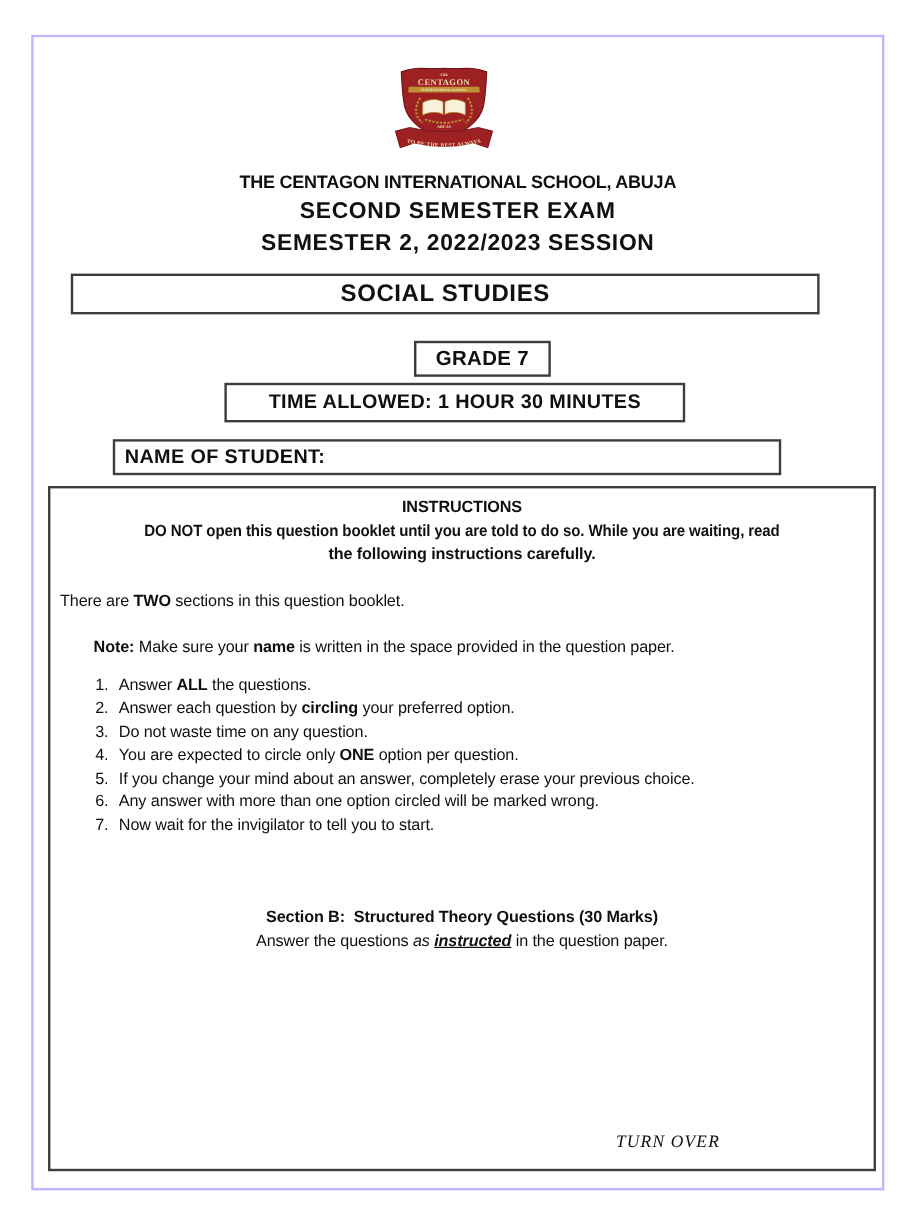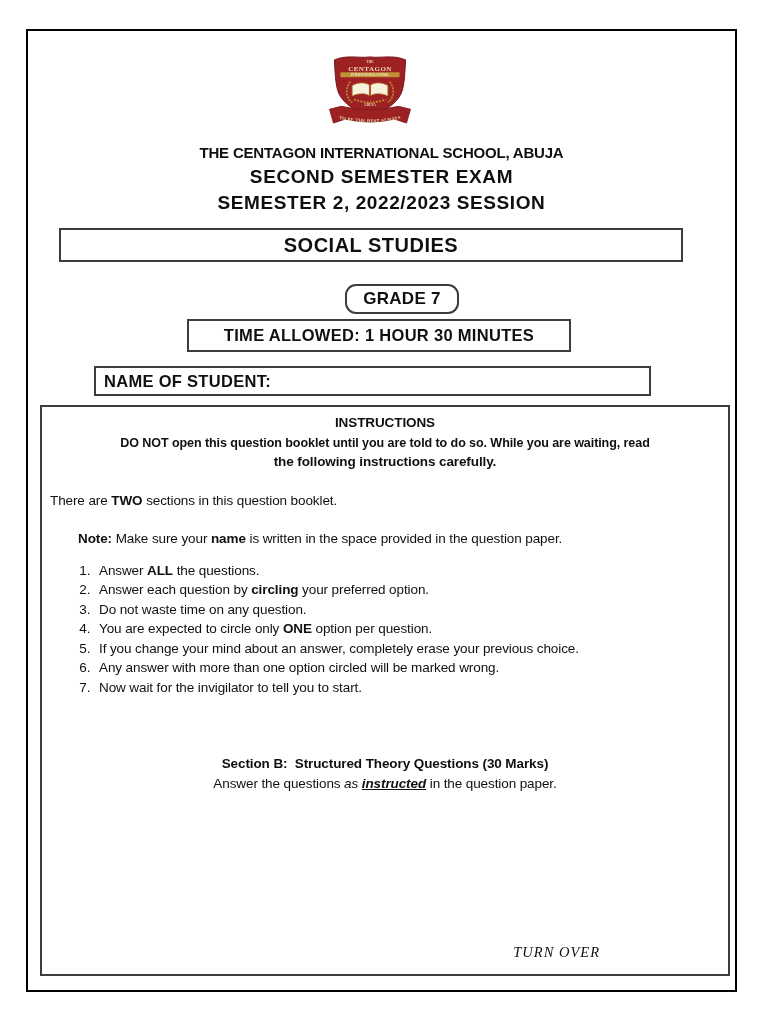--- a/index.html
+++ b/index.html
@@ -1,36 +1,36 @@
 <!DOCTYPE html>
 <html><head>
 <meta charset="utf-8">
 <style>
   * { margin:0; padding:0; box-sizing:border-box; }
   html,body { background:#ffffff; }
   body { width:768px; height:1024px; font-family:"Liberation Sans", sans-serif; color:#101010; }
   .page { position:relative; width:768px; height:1024px; background:#ffffff; overflow:hidden; }
   .outer-border { position:absolute; left:26px; top:29px; width:711px; height:963px;
-                  border:2px solid #000000; background:#ffffff; }
+                  border:2px solid #c4b5fd; background:#ffffff; }
 
   .logo-wrap { position:absolute; left:297px; top:20px; width:90px; height:79px; }
 
   .school-name { position:absolute; left:0; top:113px; width:100%; text-align:center;
                  font-size:15px; font-weight:bold; letter-spacing:-0.2px; }
   .exam-title  { position:absolute; left:0; top:135px; width:100%; text-align:center;
                  font-size:19px; font-weight:bold; letter-spacing:0.6px; }
   .session     { position:absolute; left:0; top:161px; width:100%; text-align:center;
                  font-size:19px; font-weight:bold; letter-spacing:0.6px; }
 
   .box { position:absolute; border:2px solid #3d3d3d; background:#fff;
          display:flex; align-items:center; font-weight:bold; }
   .box-subject { left:31px;  top:197px; width:624px; height:34px; justify-content:center;
                  font-size:20px; letter-spacing:0.5px; }
   .box-grade   { left:317px; top:253px; width:114px; height:30px; justify-content:center;
-                 font-size:17px; letter-spacing:0.3px;border-radius:11px; }
+                 font-size:17px; letter-spacing:0.3px; }
   .box-time    { left:159px; top:288px; width:384px; height:33px; justify-content:center;
                  font-size:16.5px; letter-spacing:0.3px; }
   .box-name    { left:66px;  top:335px; width:557px; height:30px; justify-content:flex-start;
                  padding-left:8px; font-size:16.5px; letter-spacing:0.3px; }
 
   .instr-box { position:absolute; left:12px; top:374px; width:690px; height:571px;
                border:2px solid #3d3d3d; padding:6px 8px; font-size:13.5px;
                line-height:19.5px; letter-spacing:-0.1px; }
 
   .c { text-align:center; }

